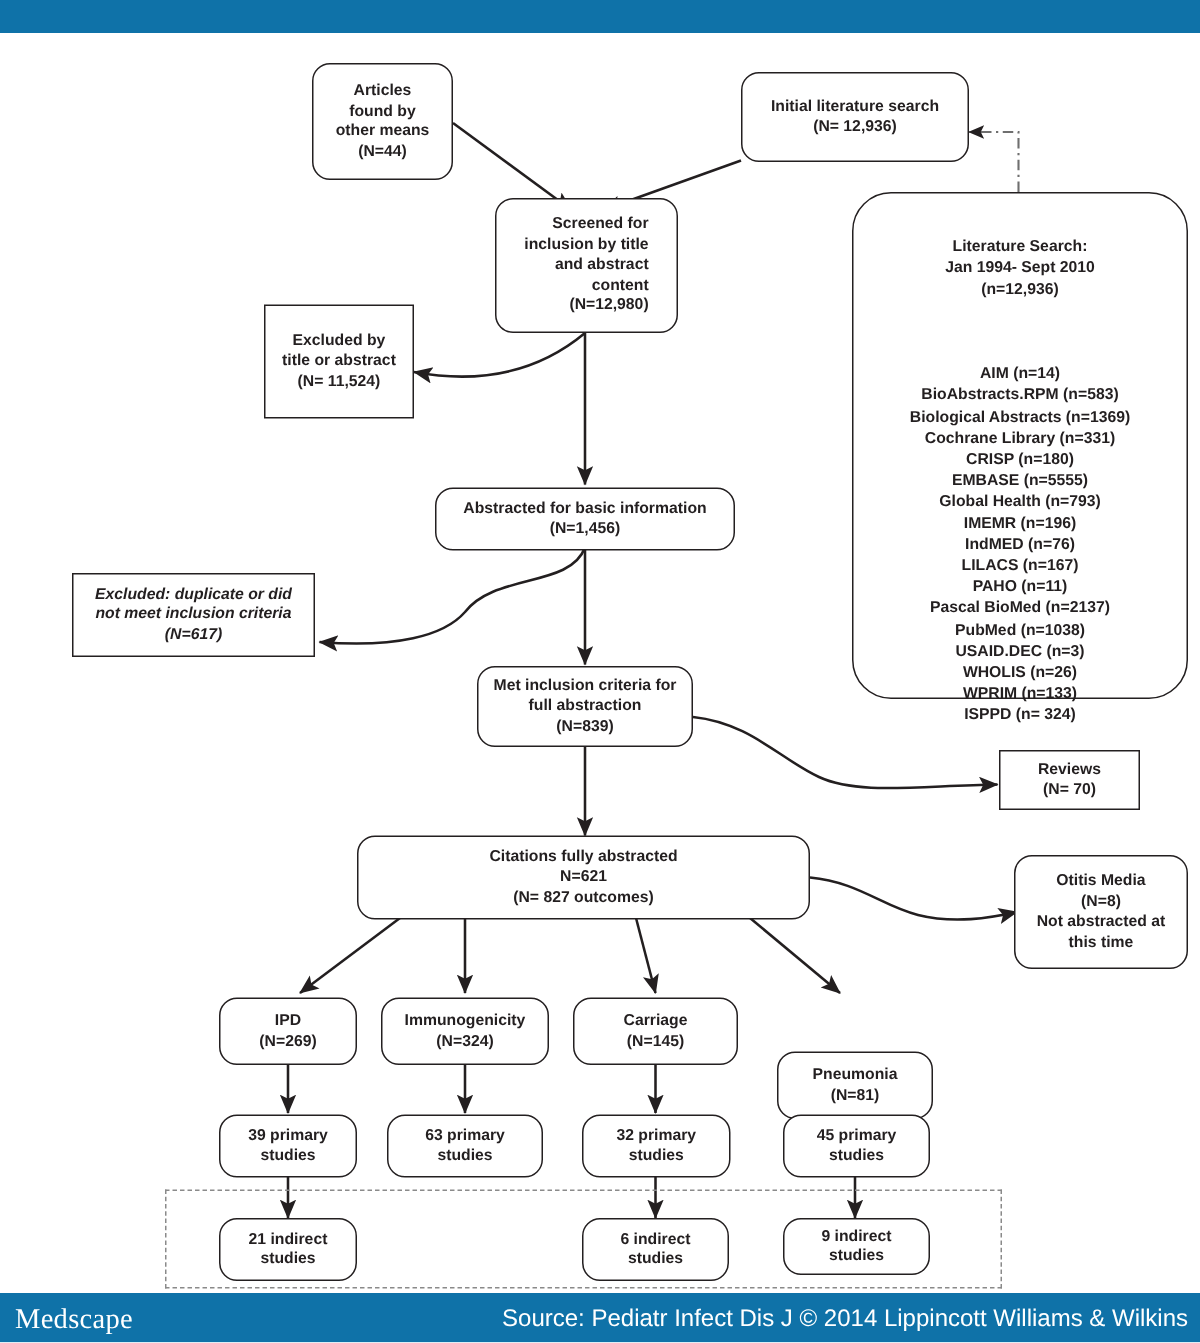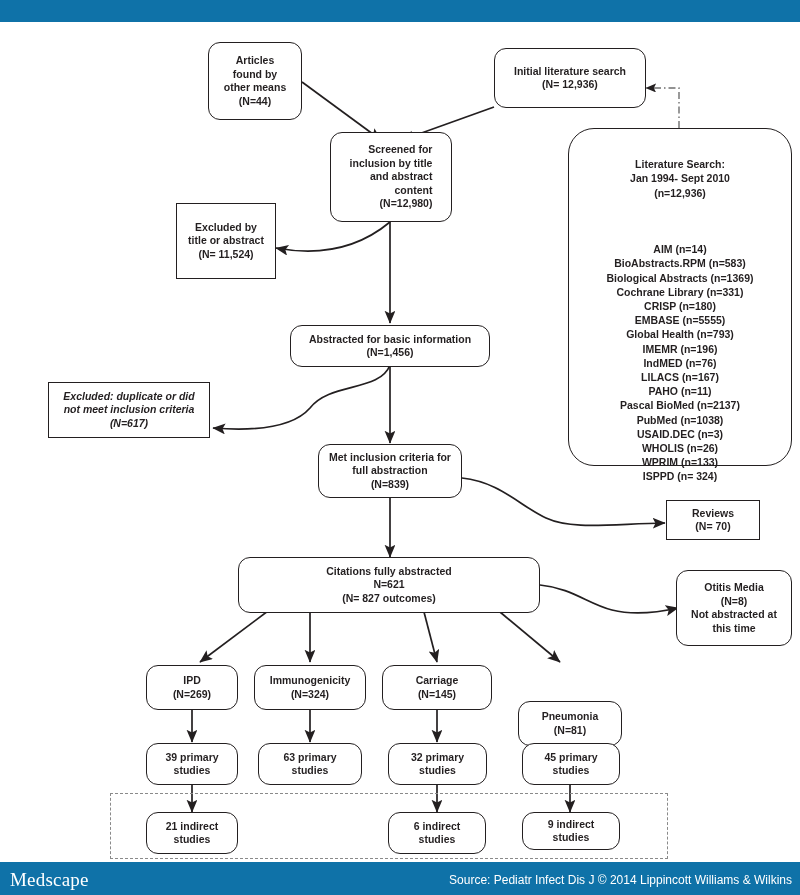--- a/index.html
+++ b/index.html
@@ -35,21 +35,21 @@
     font-size: 19px;
     color: #ffffff;
     letter-spacing: 0.2px;
     line-height: 22px;
   }
   #source-credit {
     position: absolute;
     right: 8px;
     top: 872px;
     font-family: "Liberation Sans", sans-serif;
-    font-size: 12px;
+    font-size: 16px;
     color: #ffffff;
     line-height: 16px;
     white-space: nowrap;
     text-align: right;
   }
 
   
   #edges {
     position: absolute;
     left: 0;

